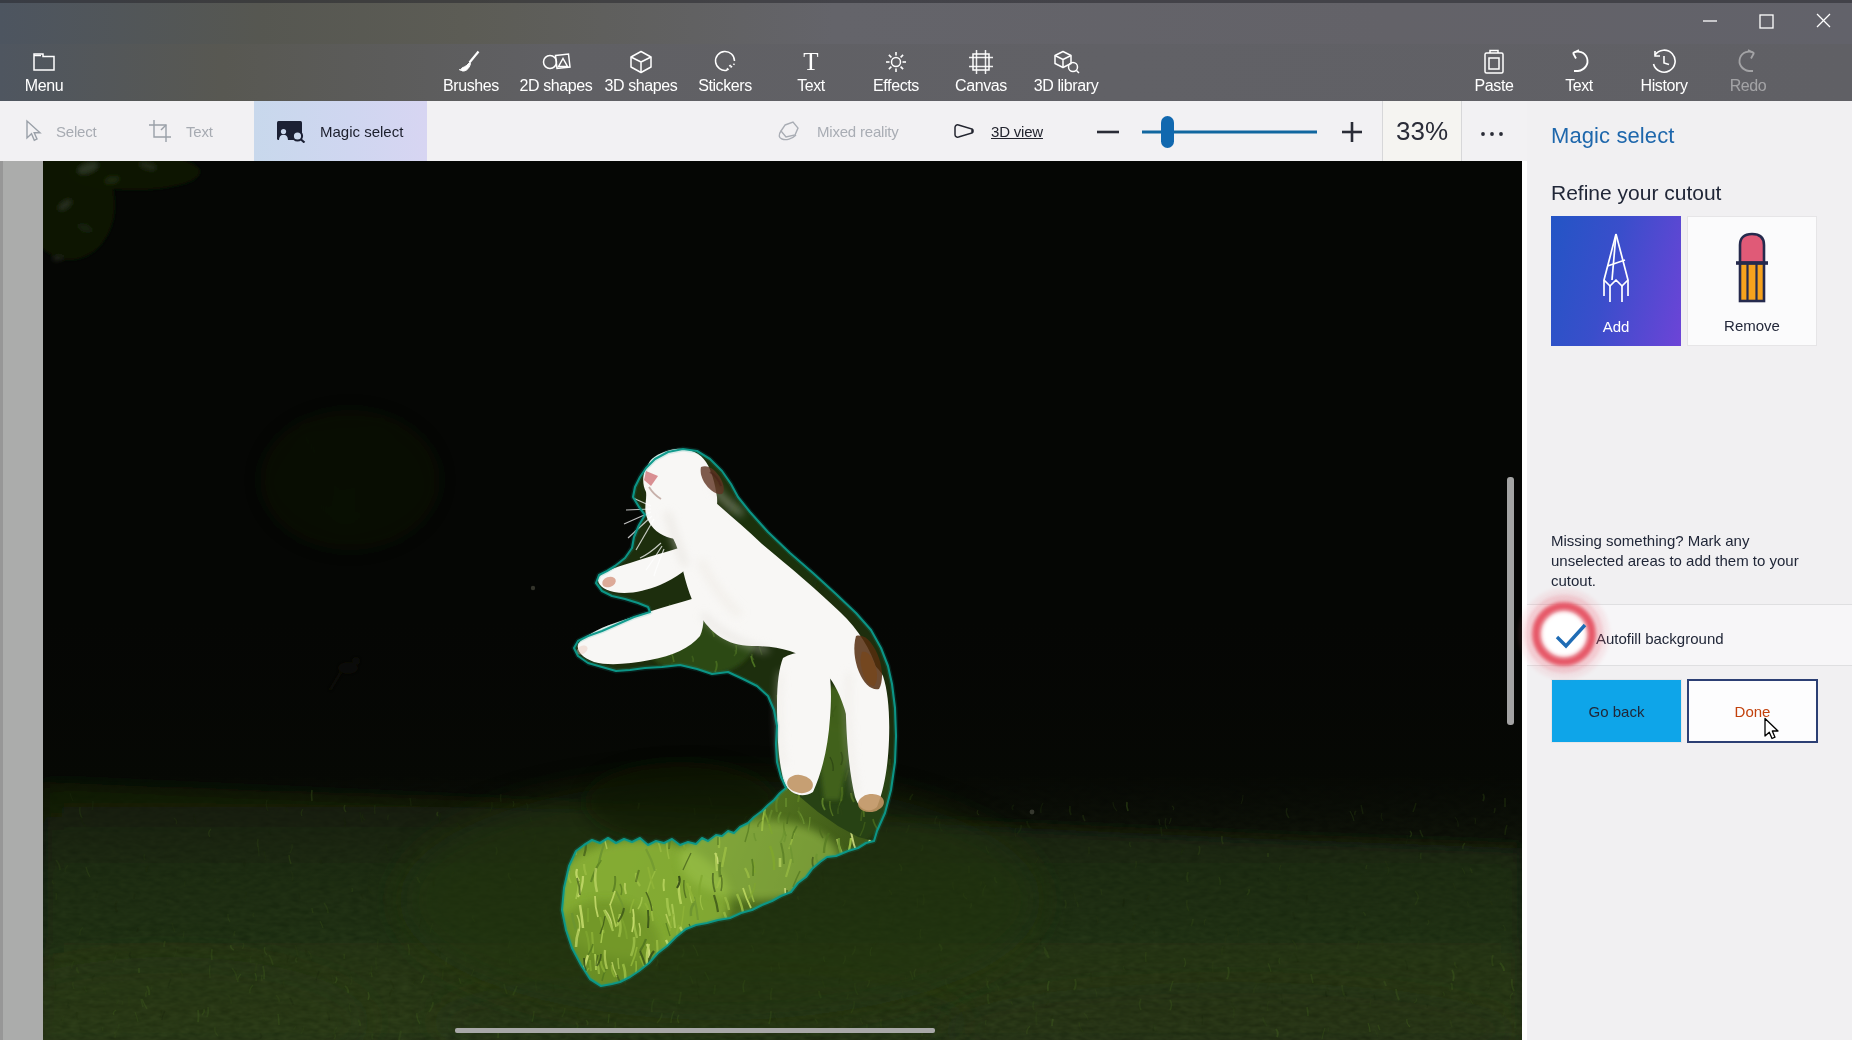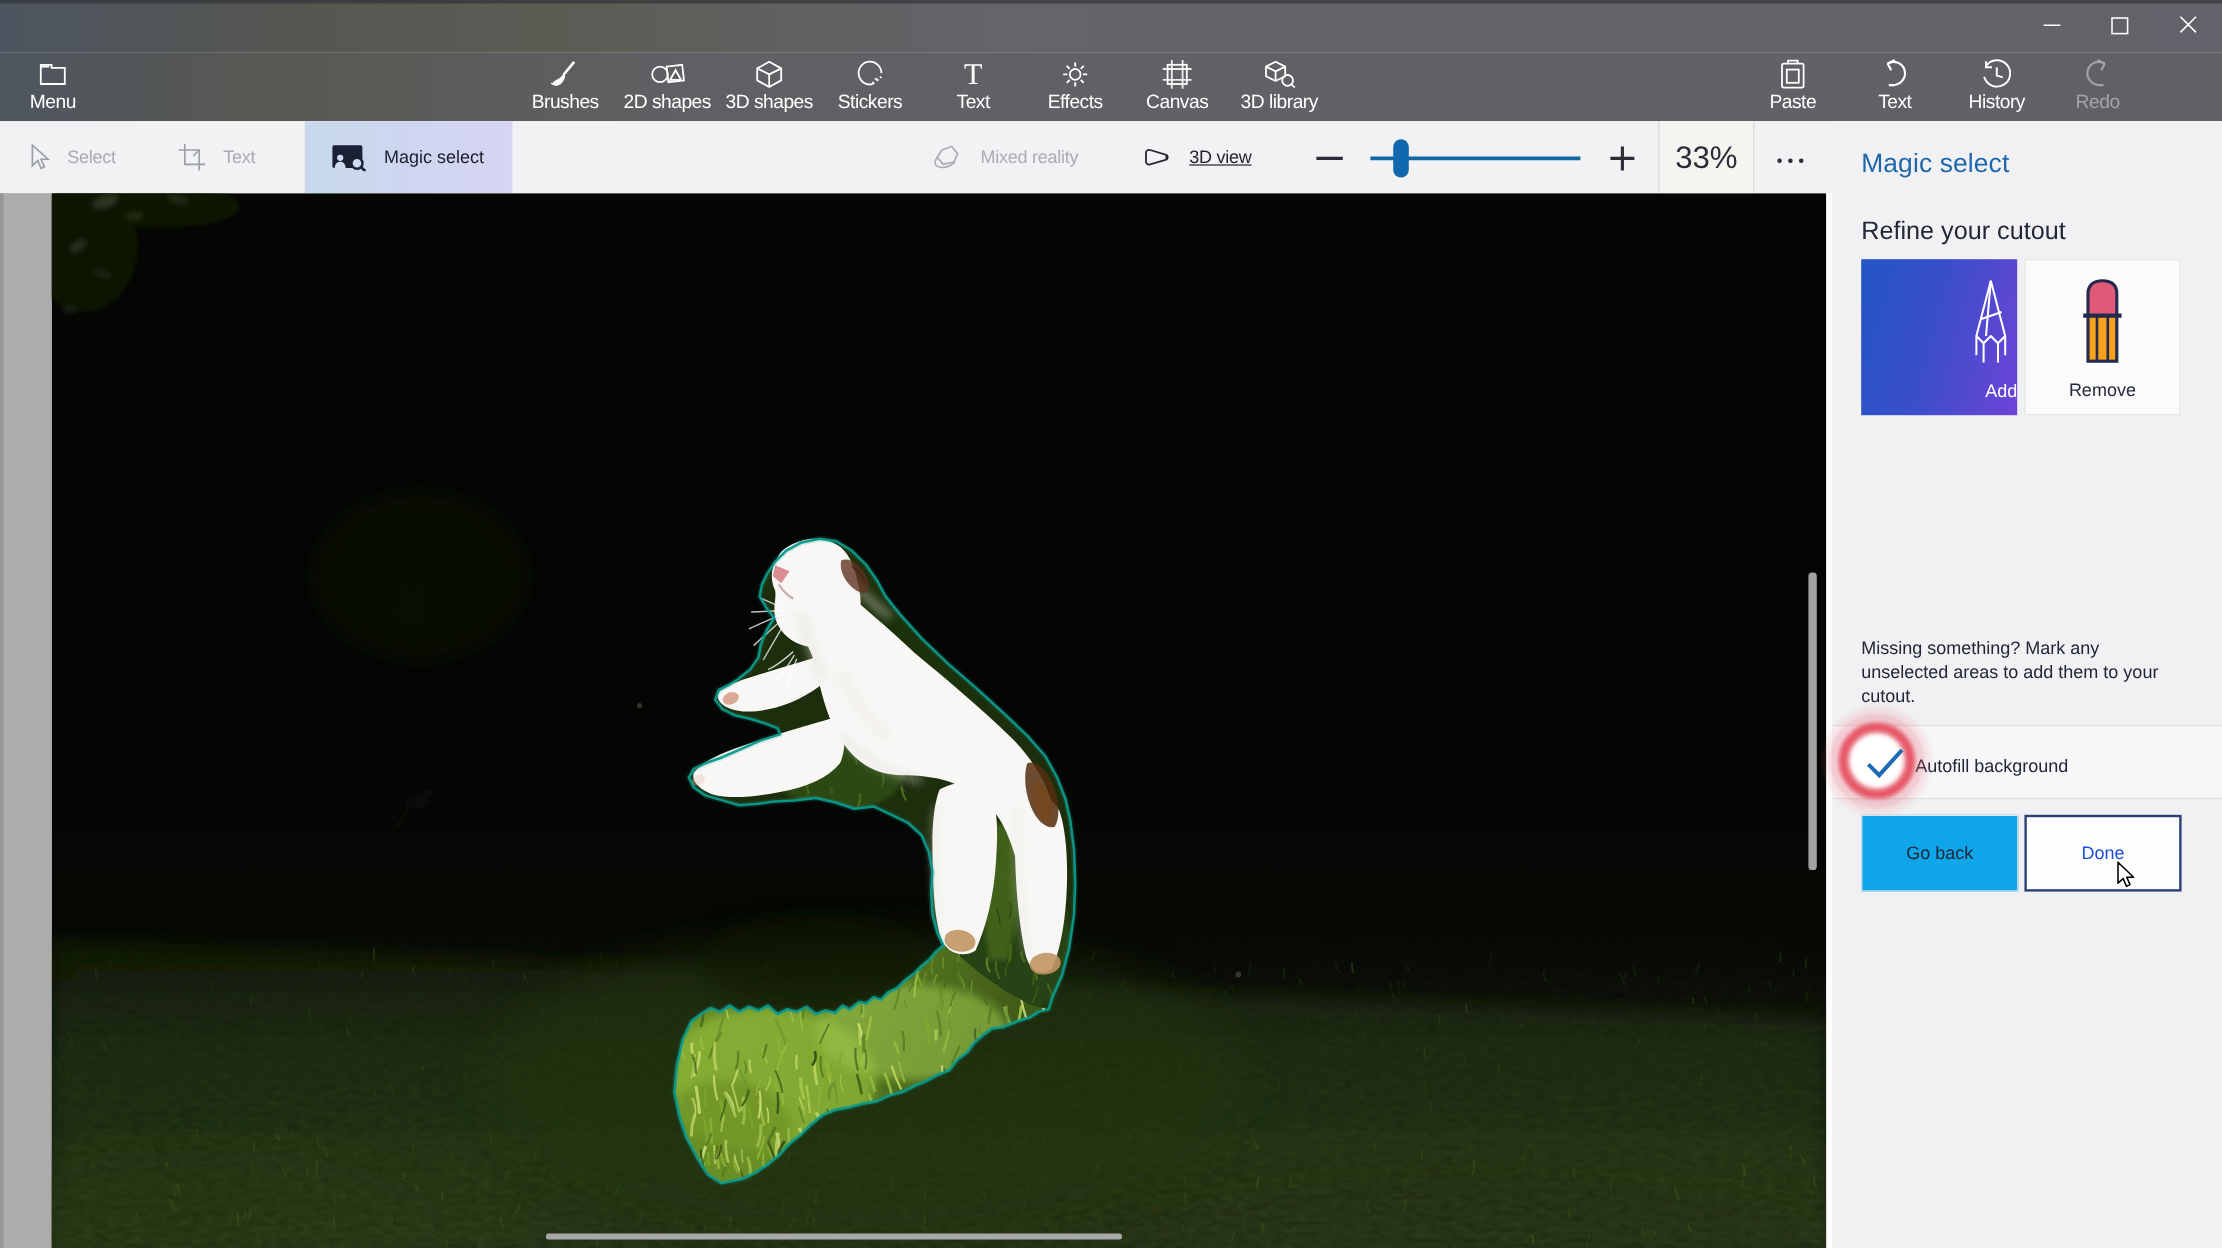--- a/index.html
+++ b/index.html
@@ -27,33 +27,33 @@
 #msel span { color:#1b1e2c; font-size:15px; }
 
 #leftstrip { left:0; top:161px; width:43px; height:879px; background:#abacab; border-left:3px solid #979797; }
 .photo { position:absolute; left:43px; top:161px; }
 #whitesliver { left:1522px; top:161px; width:5px; height:879px; background:#ffffff; }
 
 #panel { left:1527px; top:101px; width:325px; height:939px; background:#f1f0f2; }
 #panel h1 { position:absolute; left:24px; top:22px; font-size:22px; font-weight:normal; color:#1e67ac; letter-spacing:0.1px; }
 #refine { position:absolute; left:24px; top:80px; font-size:21px; color:#212738; }
 #addbtn { position:absolute; left:24px; top:115px; width:130px; height:130px;
-  background:linear-gradient(105deg,#2355c5 0%,#3a4ecb 45%,#6d44d7 100%); color:#fff; text-align:right; }
+  background:linear-gradient(105deg,#2355c5 0%,#3a4ecb 45%,#6d44d7 100%); color:#fff; text-align:center; }
 #addbtn .cap { position:absolute; bottom:11px; width:100%; font-size:15px; }
 #rembtn { position:absolute; left:160px; top:115px; width:130px; height:130px;
   background:#fbfbfc; border:1px solid #e6e5e7; color:#23283a; text-align:center; }
 #rembtn .cap { position:absolute; bottom:11px; width:100%; font-size:15px; }
 #missing { position:absolute; left:24px; top:430px; font-size:15px; line-height:20px; color:#212738; }
 #chkband { position:absolute; left:0px; top:503px; width:325px; height:62px; background:#f7f6f8;
   border-top:1px solid #dfdfe1; border-bottom:1px solid #dfdfe1; }
 #chklbl { position:absolute; left:69px; top:529px; font-size:15px; color:#212738; }
 #goback { position:absolute; left:24px; top:578px; width:131px; height:64px; background:#0ea5e9;
   border:1px solid #e7e6e8; display:flex; align-items:center; justify-content:center; font-size:15px; color:#212738; }
 #done { position:absolute; left:160px; top:578px; width:131px; height:64px; background:#fdfdfe;
-  border:2px solid #2c3f74; display:flex; align-items:center; justify-content:center; font-size:15px; color:#1d4ed8; }
+  border:2px solid #2c3f74; display:flex; align-items:center; justify-content:center; font-size:15px; color:#c2410c; }
 </style></head>
 <body>
 <div class="abs" id="titlebar">
   <div class="tstrip"></div>
   <svg id="winbtns" width="160" height="44" viewBox="0 0 160 44" style="position:absolute;right:5px;top:0">
     <g stroke="#ffffff" stroke-width="1.3" fill="none">
       <line x1="16" y1="21" x2="30" y2="21"></line>
       <rect x="73" y="15" width="13" height="13"></rect>
       <line x1="130" y1="14" x2="143" y2="27"></line>
         <line x1="143" y1="14" x2="130" y2="27"></line>

